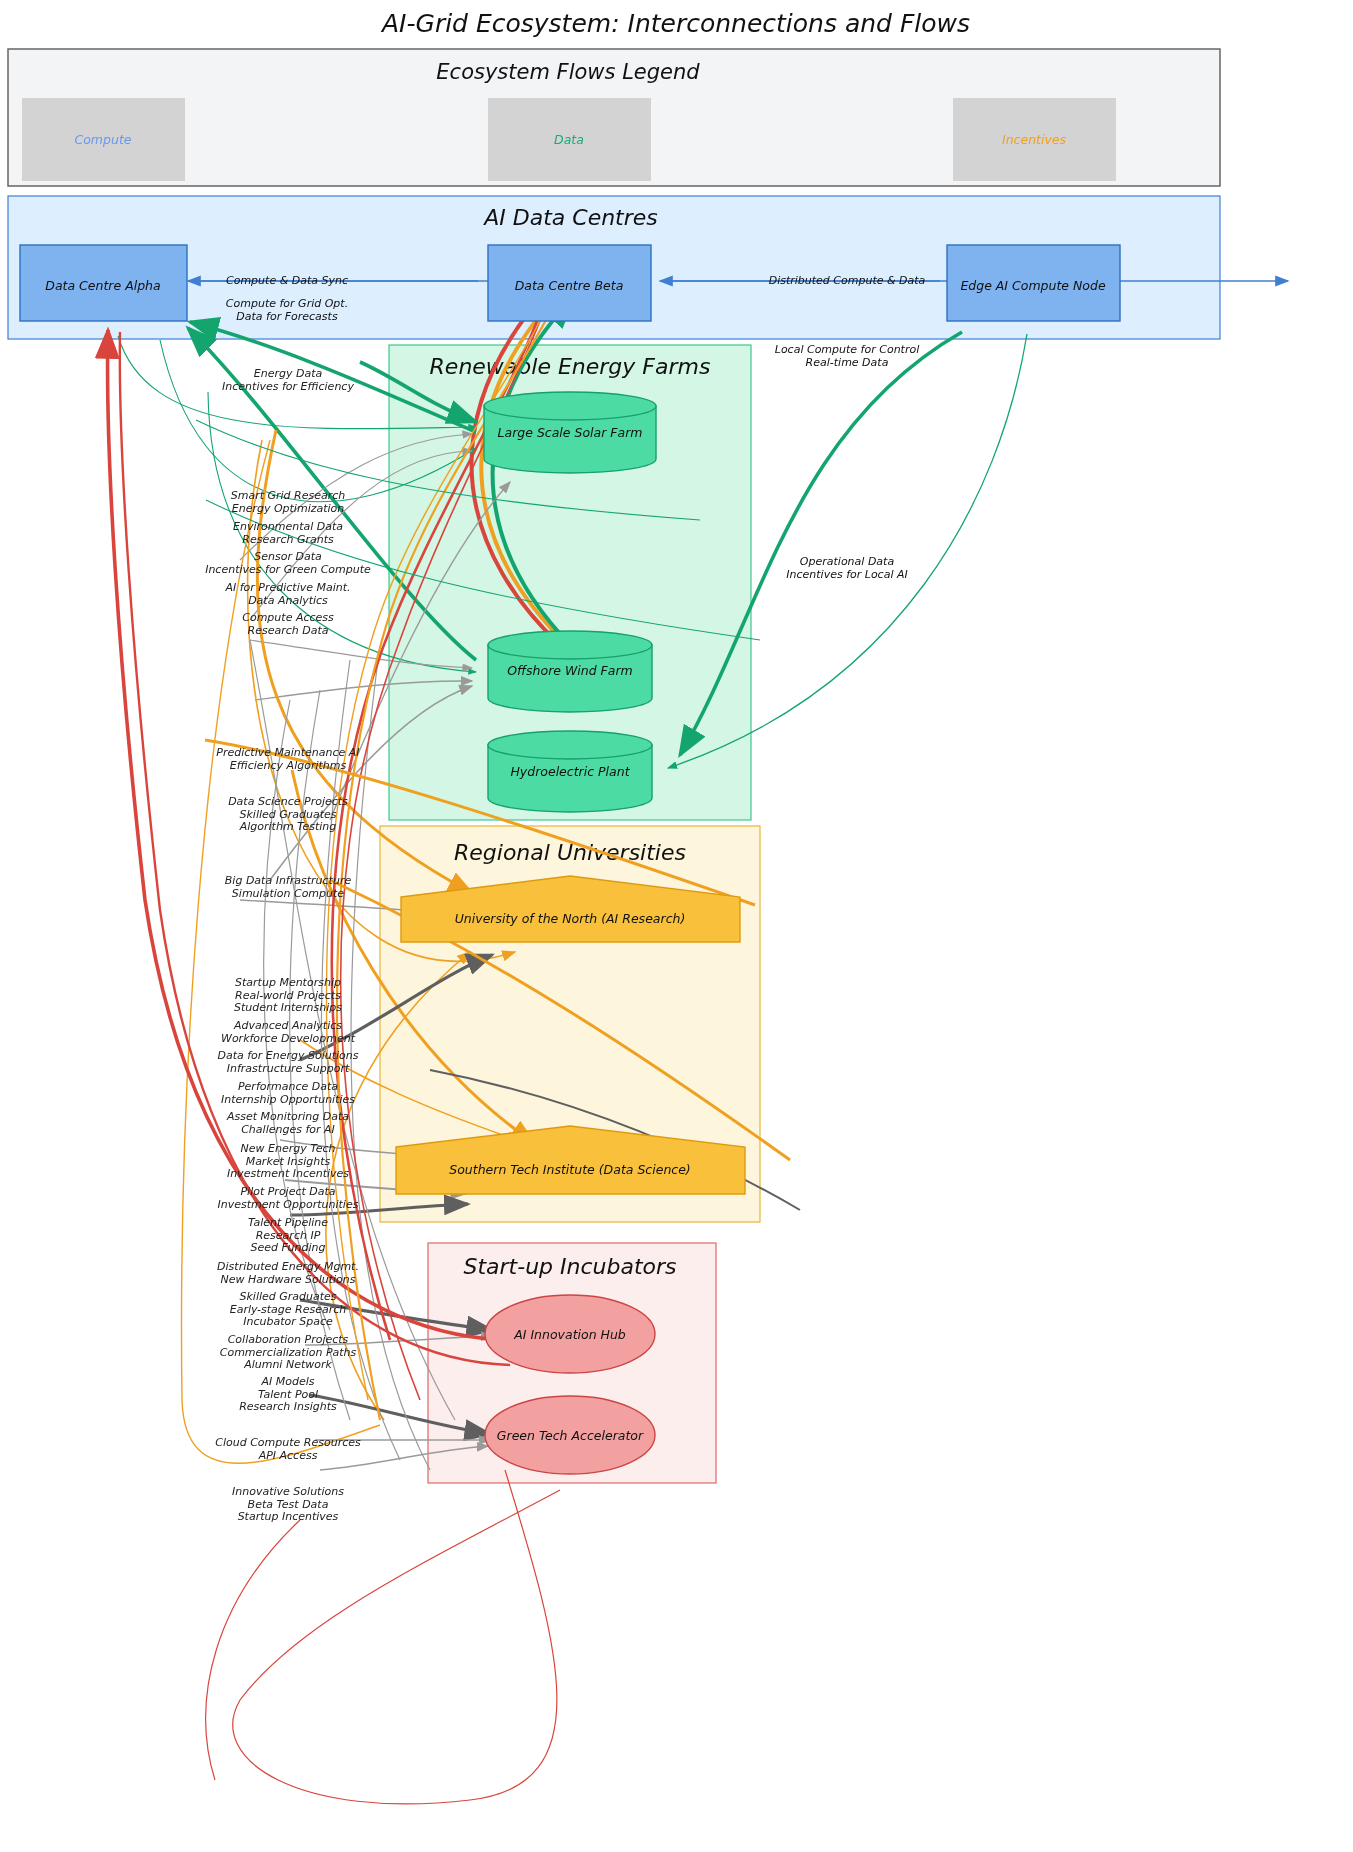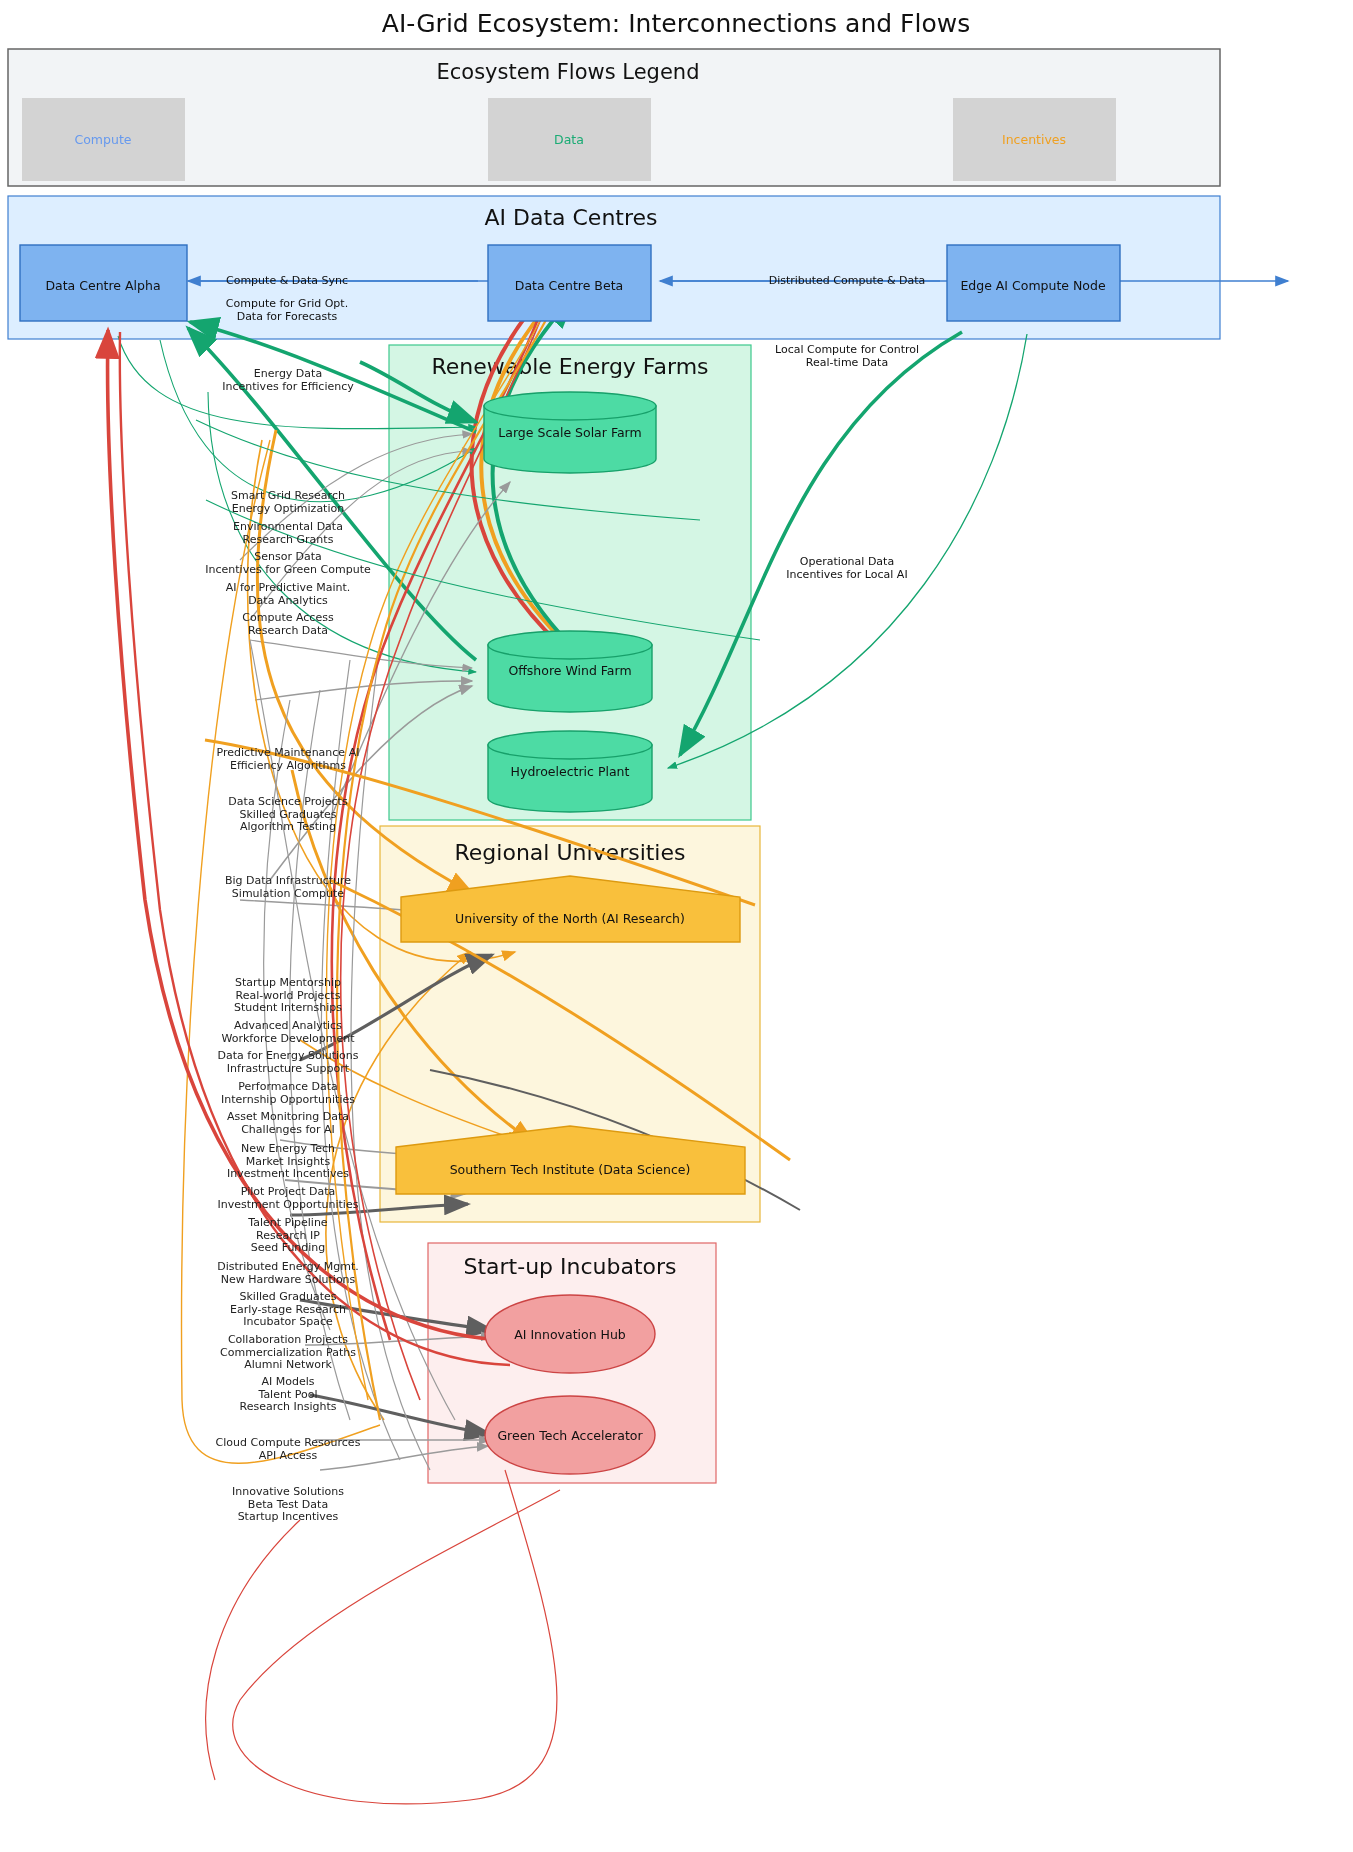--- a/index.html
+++ b/index.html
@@ -1,17 +1,17 @@
 <!DOCTYPE html>
 <html><head>
 <meta charset="utf-8">
 <style>
   html,body{margin:0;padding:0;background:#ffffff;}
   body{width:1353px;height:1852px;font-family:"DejaVu Sans",sans-serif;position:relative;overflow:hidden;}
-  #root{position:absolute;inset:0;}
+  #root{position:absolute;inset:0;font-style:italic;}
   svg#canvas{position:absolute;left:0;top:0;width:1353px;height:1852px;}
   .ttl{font-family:"DejaVu Sans",sans-serif;}
 </style>
 </head>
 <body>
 
 <div id="root">
 <svg id="canvas" viewBox="0 0 1353 1852">
   <defs>
     <marker id="ar-grey" markerWidth="9" markerHeight="7" refX="8" refY="3.5" orient="auto">

